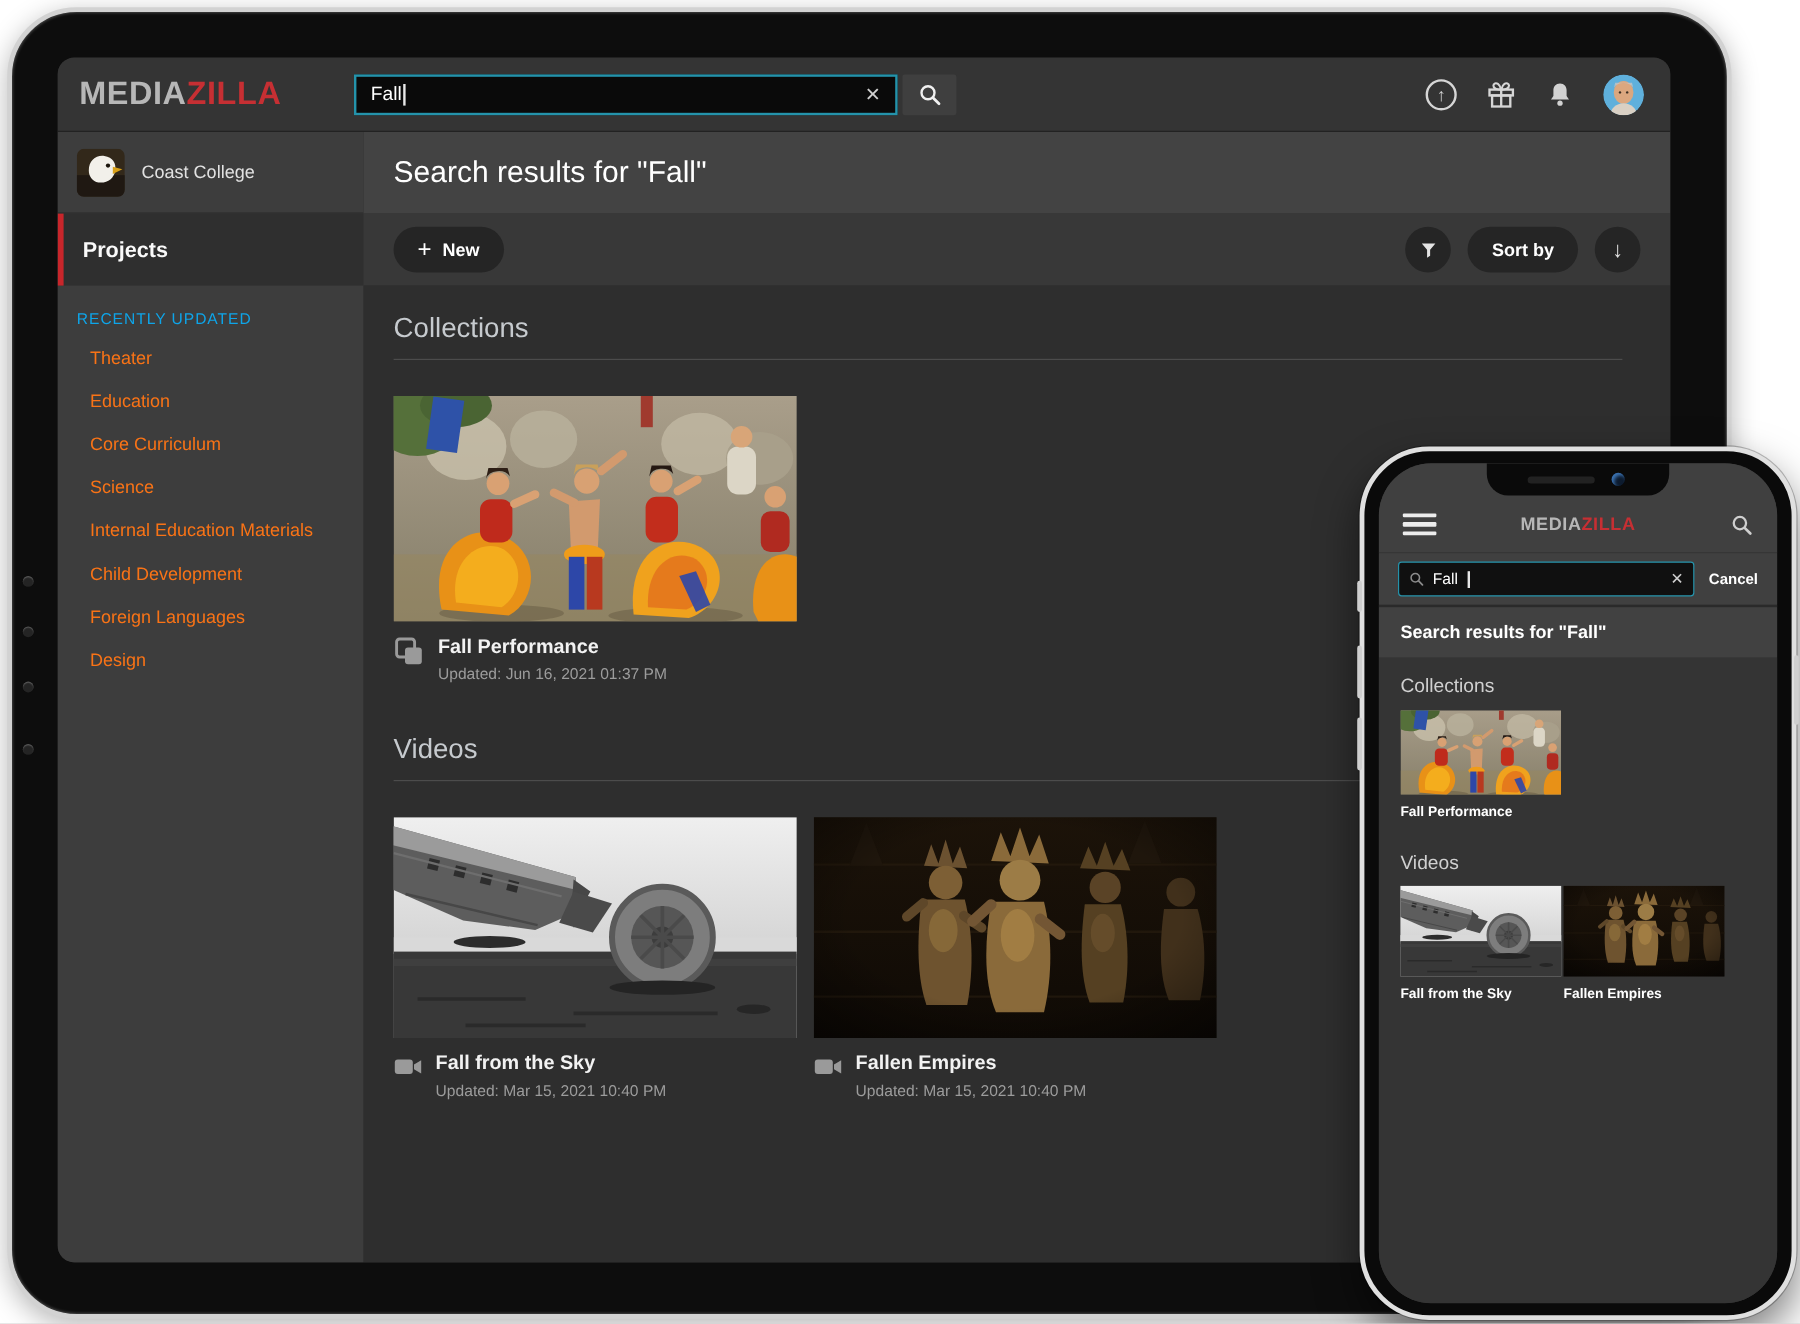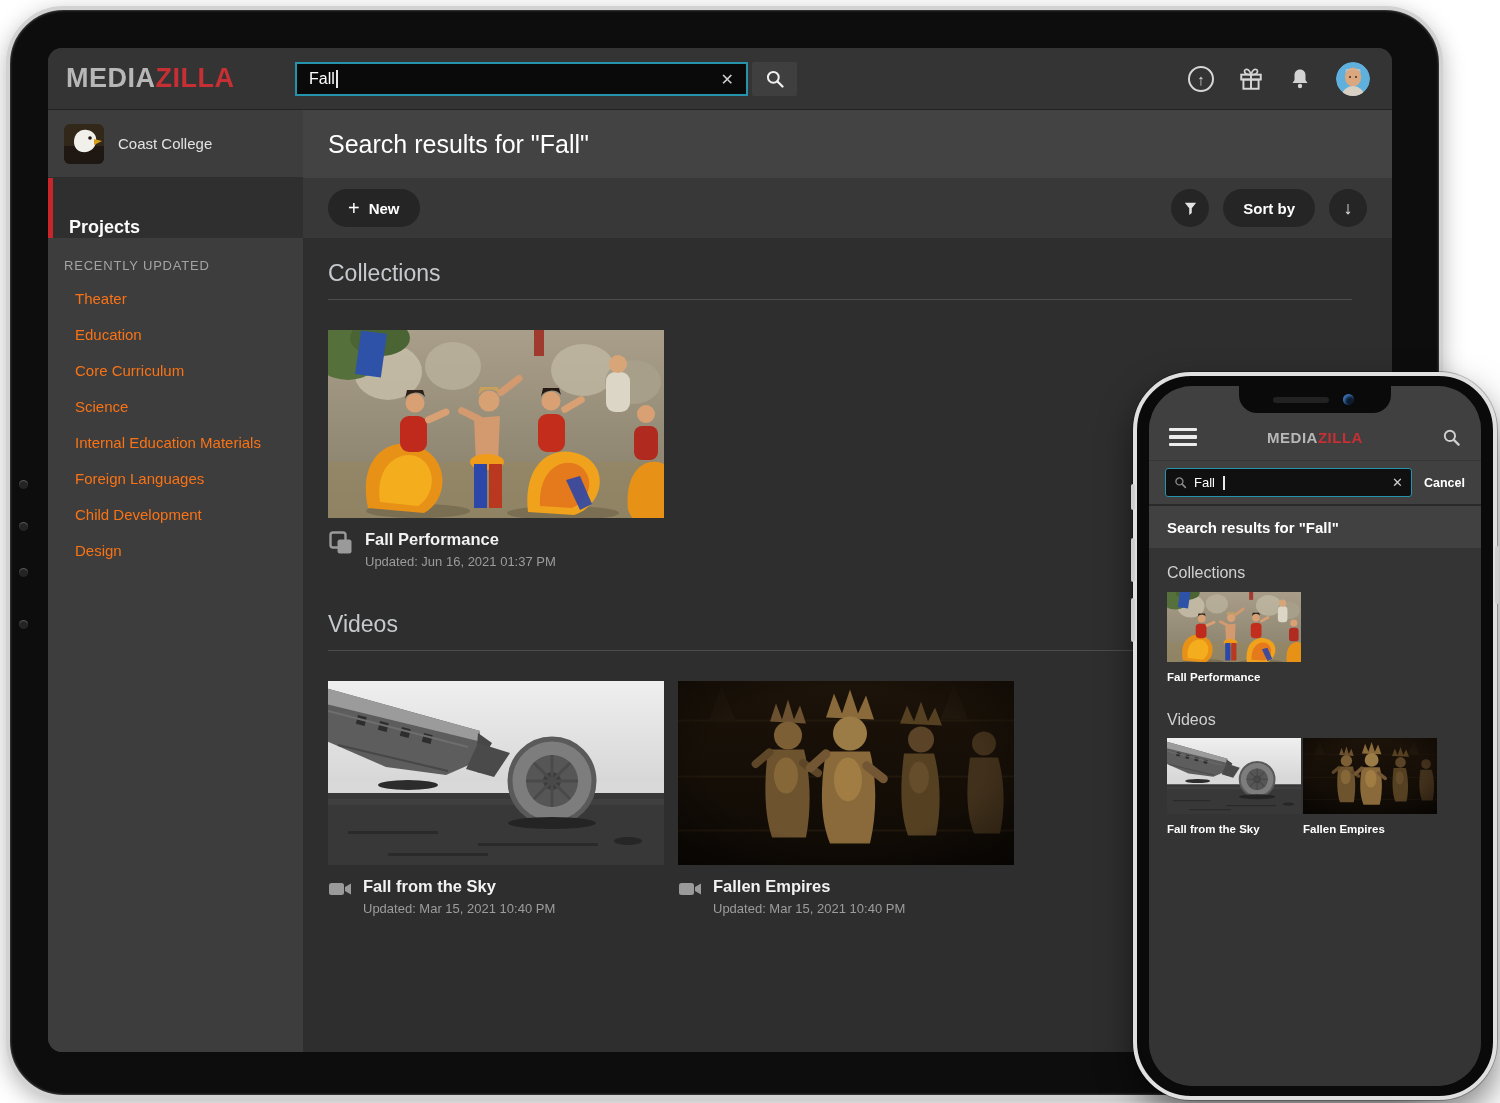--- a/index.html
+++ b/index.html
@@ -42,23 +42,23 @@
   .avatar { width:34px; height:34px; border-radius:50%; overflow:hidden; display:block; }
 
   
   .t-body { flex:1; display:flex; min-height:0; }
   .t-sidebar { width:255px; background:#3d3d3d; flex:none; display:flex; flex-direction:column; }
   .t-workspace { height:68px; display:flex; align-items:center; gap:14px; padding-left:16px;
                  border-bottom:1px solid #2e2e2e; }
   .t-workspace .ws-avatar { width:40px; height:40px; border-radius:6px; overflow:hidden; }
   .t-workspace .ws-name { color:#e2e2e2; font-size:15px; }
   .t-projects { height:60px; background:#2f2f2f; border-left:5px solid #c8262b;
-                display:flex; align-items:flex-end; padding-left:16px; color:#fafafa;
+                display:flex; align-items:center; padding-left:16px; color:#fafafa;
                 font-size:18px; font-weight:bold; cursor:pointer; }
-  .t-section-label { padding:20px 0 8px 16px; color:#a3a3a3; font-size:13px;
+  .t-section-label { padding:20px 0 8px 16px; color:#0ea5e9; font-size:13px;
                      letter-spacing:.8px; }
   .t-nav-item { height:36px; line-height:36px; padding-left:27px; color:#f97316;
                 font-size:15px; cursor:pointer; white-space:nowrap; }
 
   
   .t-main { flex:1; display:flex; flex-direction:column; min-width:0; }
   .t-main-header { height:68px; background:#434343; display:flex; align-items:center;
                    padding-left:25px; flex:none; }
   .t-main-header .title { color:#ffffff; font-size:25px; }
   .t-toolbar { height:60px; background:#383838; display:flex; align-items:center;
@@ -344,22 +344,22 @@
           </div>
           <div class="t-projects">
               <span>Projects</span>
             </div>
           <div class="t-section-label">RECENTLY UPDATED</div>
           <div class="t-nav-item">Theater</div>
           <div class="t-nav-item">Education</div>
           <div class="t-nav-item">Core Curriculum</div>
           <div class="t-nav-item">Science</div>
           <div class="t-nav-item">Internal Education Materials</div>
+          <div class="t-nav-item">Child Development</div>
           <div class="t-nav-item">Foreign Languages</div>
-          <div class="t-nav-item">Child Development</div>
           <div class="t-nav-item">Design</div>
         </div>
 
         <div class="t-main">
           <div class="t-main-header">
             <span class="title">Search results for "Fall"</span>
           </div>
           <div class="t-toolbar">
             <div class="pill">
                 <span class="plus">+</span>

